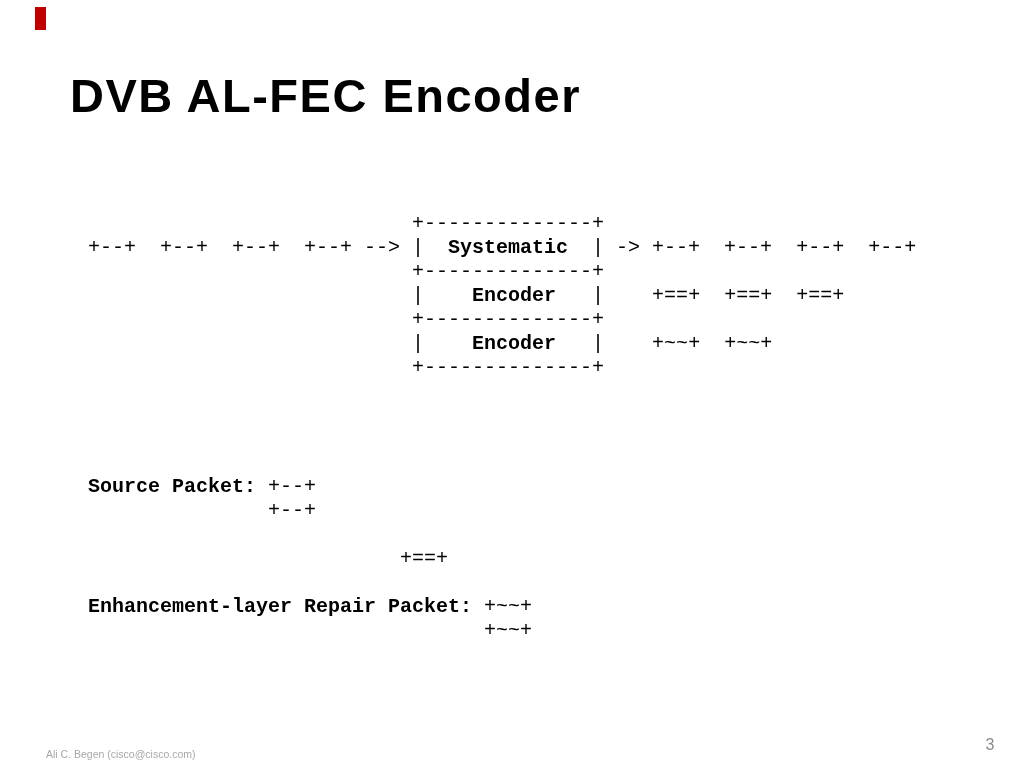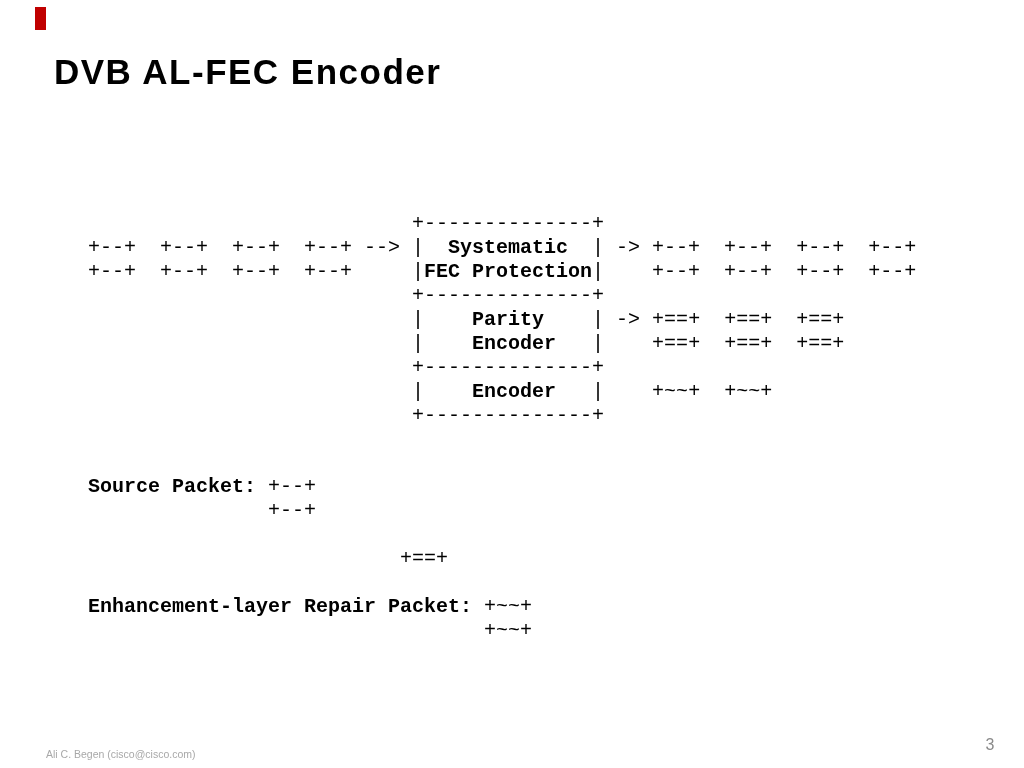--- a/index.html
+++ b/index.html
@@ -12,23 +12,23 @@
   }
   .accent-bar {
     position: absolute;
     left: 35px; top: 7px;
     width: 11px; height: 23px;
     background: #c00000;
   }
   .slide-title {
     position: absolute;
     left: 54px; top: 52px;
-    margin: 0;
+    margin: 16px;
     font-family: "Liberation Sans", sans-serif;
-    font-size: 35px;
+    font-size: 47px;
     font-weight: bold;
     letter-spacing: 1.5px;
     color: #000000;
     white-space: nowrap;
   }
   .ascii-block {
     position: absolute;
     left: 88px;
     font-family: "Liberation Mono", "DejaVu Sans Mono", monospace;
     font-size: 20px;
@@ -58,23 +58,21 @@
 </head>
 <body>
 
 <div class="accent-bar" style="background: rgb(192, 0, 0);"></div>
 
 <h1 class="slide-title">DVB AL-FEC Encoder</h1>
 
 <div id="diagram" class="ascii-block">
     <div class="aline"><span>                           </span><span>+--------------+</span></div>
     <div class="aline"><span>+--+  +--+  +--+  +--+ --&gt; |</span><span class="b">  Systematic  </span><span>| -&gt; +--+  +--+  +--+  +--+</span></div>
-    <div class="aline"><span>+--+  +--+  +--+  +--+     |</span><span class="b">FEC Protection</span><span>|    +--+  +--+  +--+  +--+</span></div>
     <div class="aline"><span>                           </span><span>+--------------+</span></div>
-    <div class="aline"><span>                           </span><span>|</span><span class="b">    Parity    </span><span>| -&gt; +==+  +==+  +==+</span></div>
     <div class="aline"><span>                           </span><span>|</span><span class="b">    Encoder   </span><span>|    +==+  +==+  +==+</span></div>
     <div class="aline"><span>                           </span><span>+--------------+</span></div>
     <div class="aline"><span>                           </span><span>|</span><span class="b">    Encoder   </span><span>|    +~~+  +~~+</span></div>
     <div class="aline"><span>                           </span><span>+--------------+</span></div>
   </div>
 
 <div id="legend" class="ascii-block">
     <div class="aline"><span class="b">Source Packet: </span><span>+--+</span></div>
     <div class="aline"><span>               </span><span>+--+</span></div>
     <div class="aline"><span></span></div>

